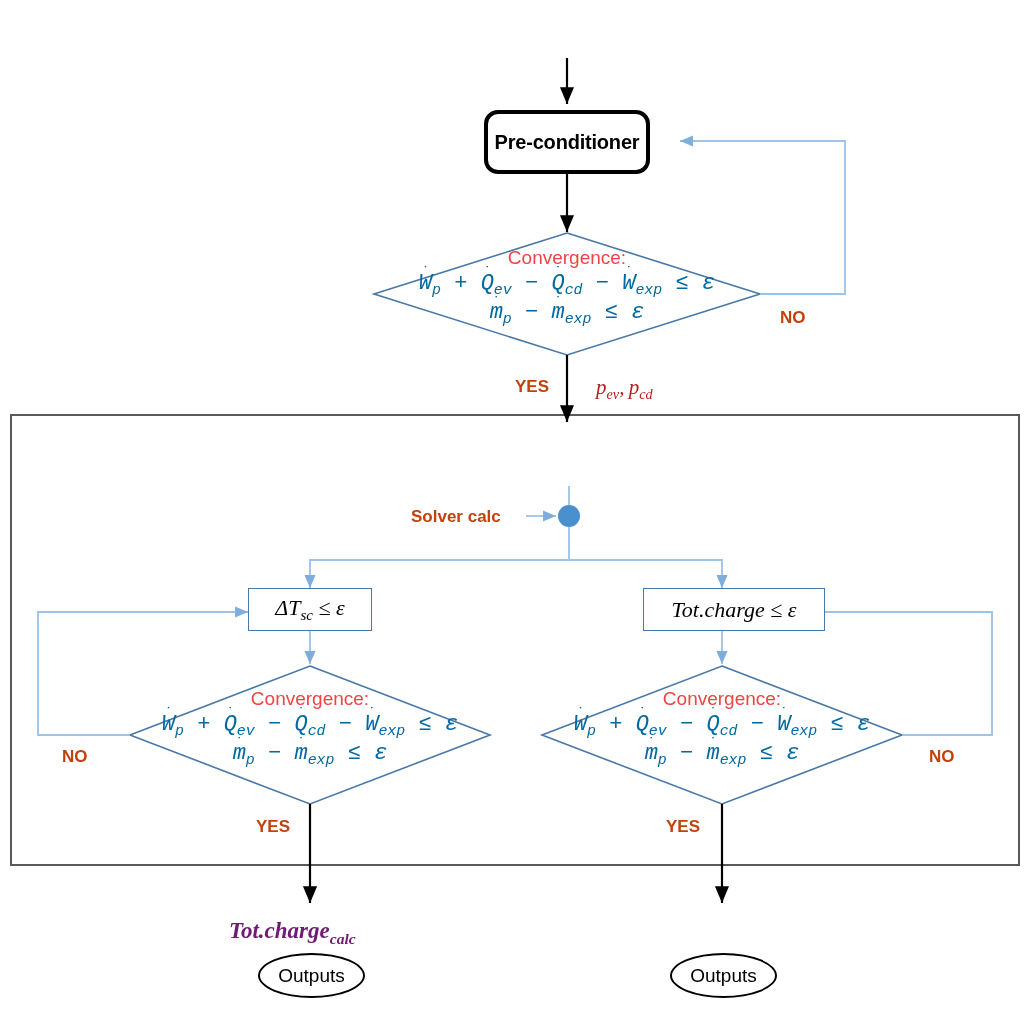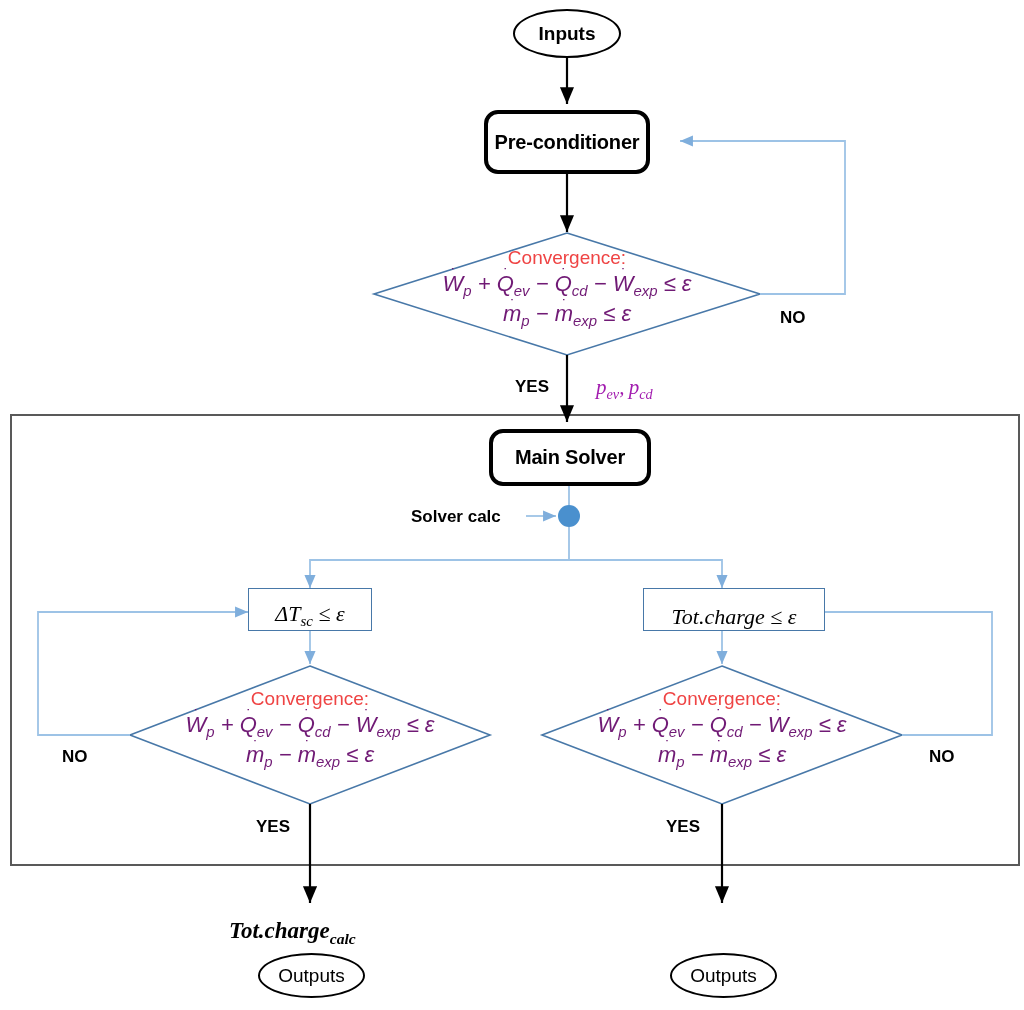--- a/index.html
+++ b/index.html
@@ -54,21 +54,20 @@
   }
 
   
   .bluebox {
     border: 1.6px solid #4878A8;
     background: #ffffff;
     font-family: "Liberation Serif", serif;
     font-style: italic;
     font-size: 22px;
     color: #000000;
-    align-items: flex-end;
   }
 
   
   .outer-container {
     position: absolute;
     border: 2.5px solid #595959;
     background: transparent;
   }
 
   
@@ -77,52 +76,52 @@
     text-align: center;
     line-height: 1.24;
     pointer-events: none;
   }
   .dm-title {
     font-family: "Liberation Sans", sans-serif;
     font-size: 19px;
     color: #ef4444;
   }
   .dm-eq {
-    font-family: Liberation Sans, sans-serif;
+    font-family: Liberation Mono, monospace;
     font-style: italic;
     font-size: 22px;
-    color: #701a75;
+    color: #0369a1;
     white-space: nowrap;
   }
 
   
   .lbl {
     position: absolute;
     font-family: "Liberation Sans", sans-serif;
     font-weight: bold;
     font-size: 17px;
-    color: #000000;
+    color: #c2410c;
     white-space: nowrap;
   }
   .lbl-eq {
     position: absolute;
     font-family: "Liberation Serif", serif;
     font-style: italic;
     font-size: 21px;
-    color: #a21caf;
+    color: #b91c1c;
     white-space: nowrap;
     text-align: center;
   }
   .lbl-red {
     position: absolute;
     font-family: "Liberation Serif", serif;
     font-style: italic;
     font-weight: bold;
     font-size: 23px;
-    color: #000000;
+    color: #701a75;
     white-space: nowrap;
   }
 
   
   sub { font-size: 0.68em; font-style: italic; }
   .dotchar { position: relative; display: inline-block; }
   .dotchar > .dot {
     position: absolute;
     left: 50%;
     top: -0.30em;
@@ -183,31 +182,25 @@
     <polygon points="722,666 902,735 722,804 542,735" fill="#ffffff" stroke="#4878A8" stroke-width="1.6"></polygon>
 
     <path d="M130,735 L38,735 L38,612 L248,612" fill="none" stroke="#9DC3E6" stroke-width="1.8" marker-end="url(#arrowBlue)"></path>
 
     <path d="M902,735 L992,735 L992,612 L800,612" fill="none" stroke="#9DC3E6" stroke-width="1.8" marker-end="url(#arrowBlue)"></path>
 
     <line x1="310" y1="804" x2="310" y2="903" stroke="#000000" stroke-width="2.2" marker-end="url(#arrowBlack)"></line>
     <line x1="722" y1="804" x2="722" y2="903" stroke="#000000" stroke-width="2.2" marker-end="url(#arrowBlack)"></line>
   </svg>
 
-  <div class="node ellipse bold" style="left:513px; top:9px; width:108px; height:49px;">
-    <span>Inputs</span>
-  </div>
 
   <div class="node procbox" style="left:484px; top:110px; width:166px; height:64px;">
     <span>Pre-conditioner</span>
   </div>
 
-  <div class="node procbox" style="left:489px; top:429px; width:162px; height:57px;">
-    <span>Main Solver</span>
-  </div>
 
   <div class="circle-junction" style="left:558px; top:505px;"></div>
 
   <div class="node bluebox" style="left:248px; top:588px; width:124px; height:43px;">
     <span>
       <span>ΔT</span><sub>sc</sub>&nbsp;<span>≤</span>&nbsp;<span>ε</span>
     </span>
   </div>
 
   <div class="node bluebox" style="left:643px; top:588px; width:182px; height:43px;">

